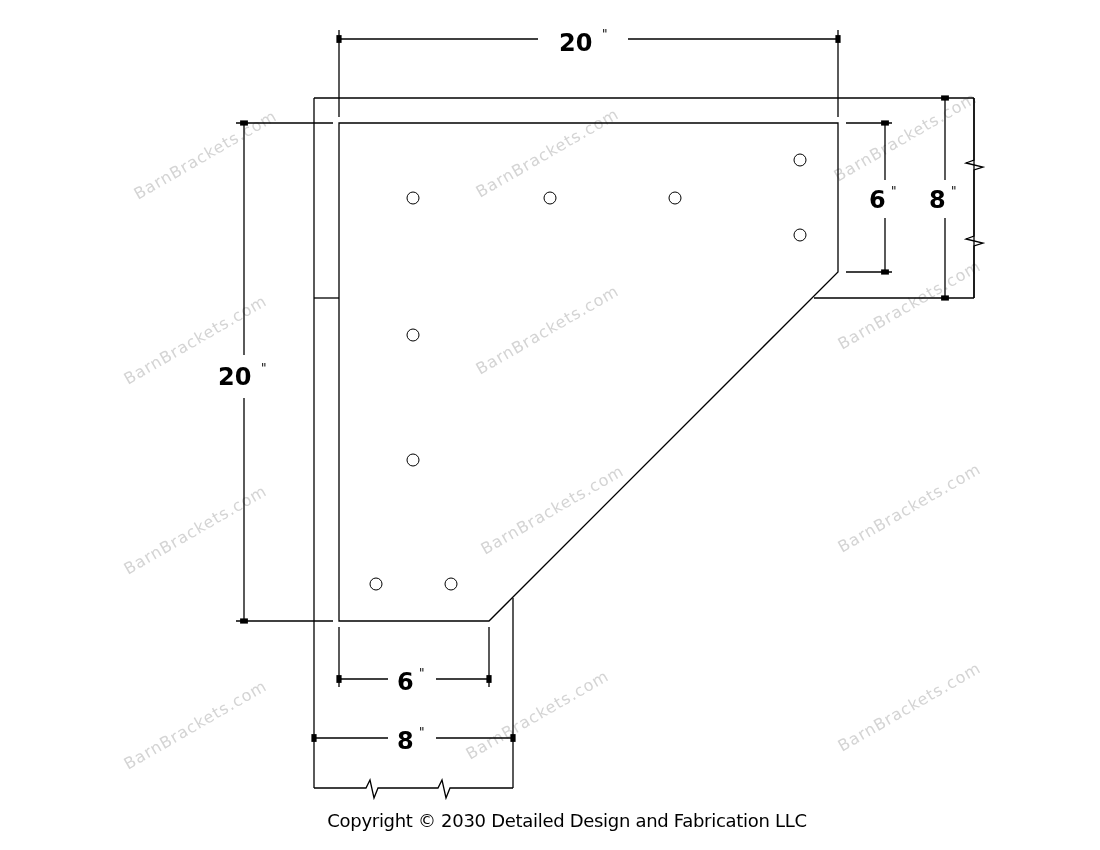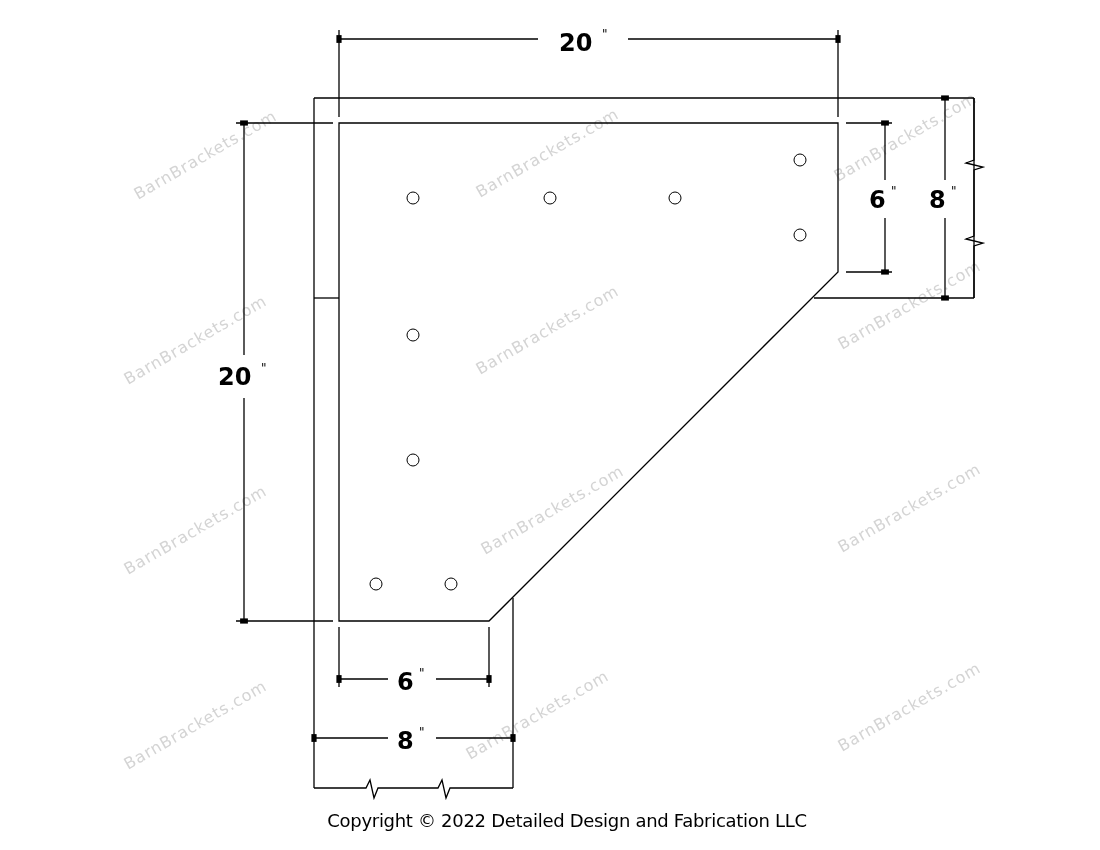--- a/index.html
+++ b/index.html
@@ -107,14 +107,14 @@
 
     <text class="dim-text" x="397" y="690">6</text>
     <text class="inch" x="419" y="677">"</text>
 
     <text class="dim-text" x="397" y="749">8</text>
     <text class="inch" x="419" y="736">"</text>
   </g>
 </svg>
 
 <div class="copyright">
-  <span>Copyright © 2022 Detailed Design and Fabrication LLC</span>
+  <span>Copyright © 2030 Detailed Design and Fabrication LLC</span>
 </div>
 
 </body></html>

